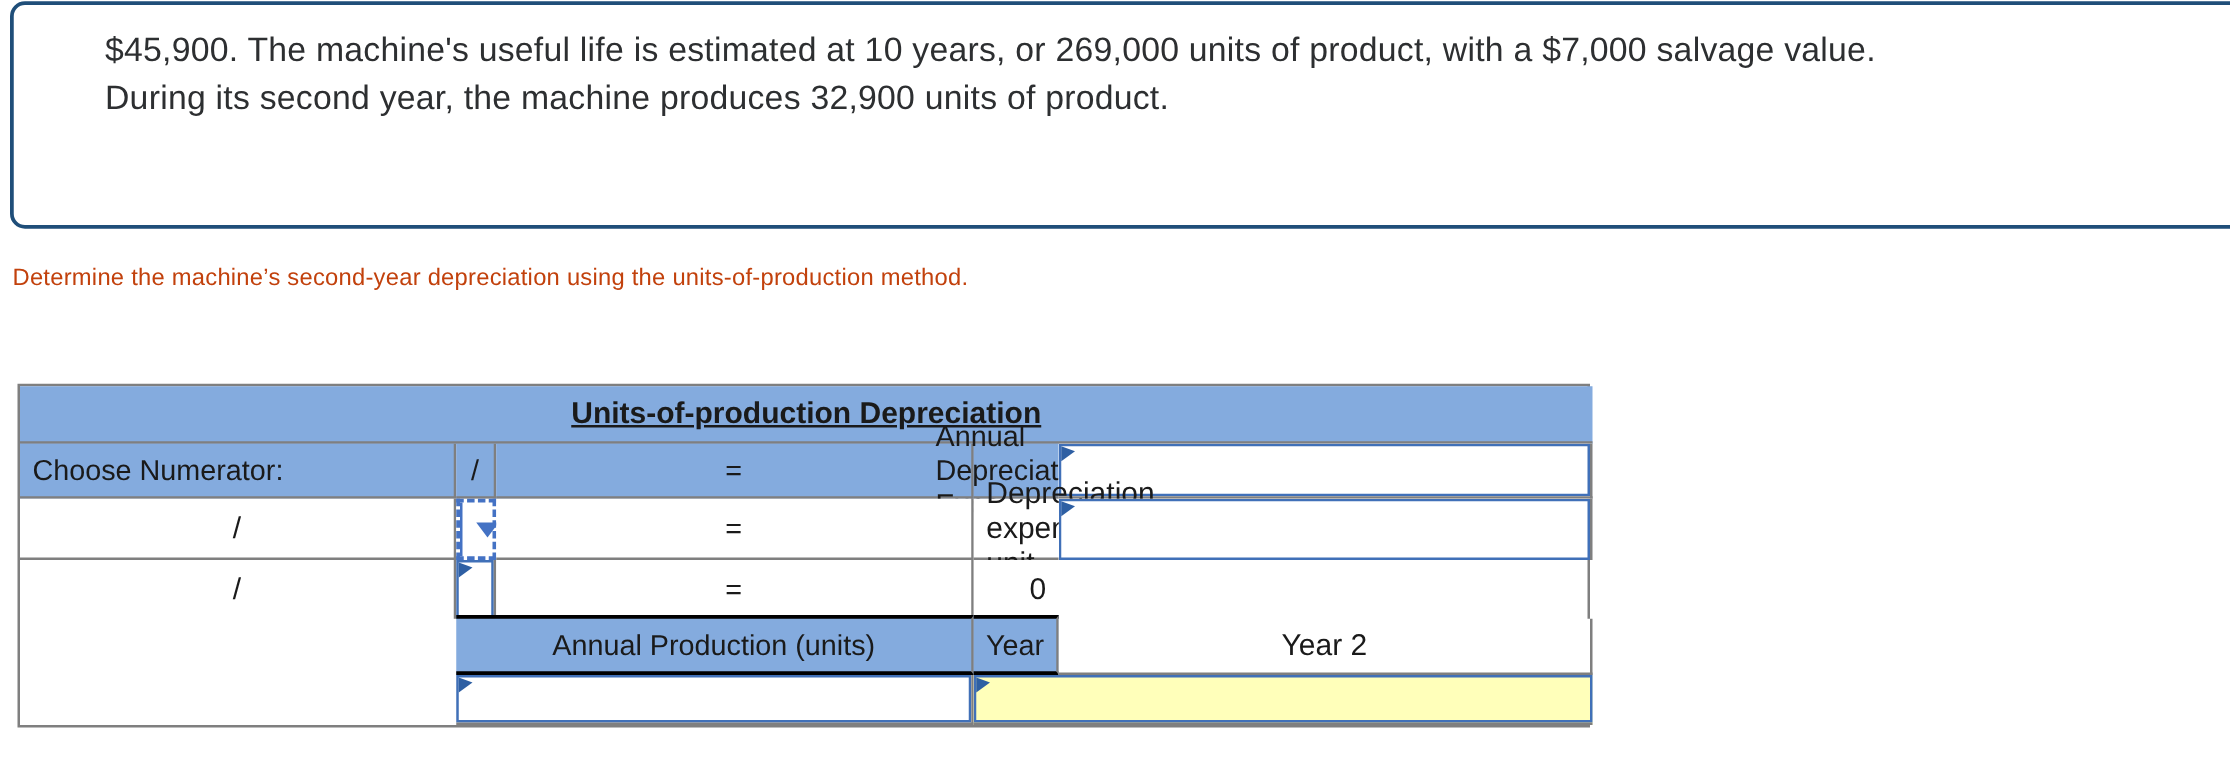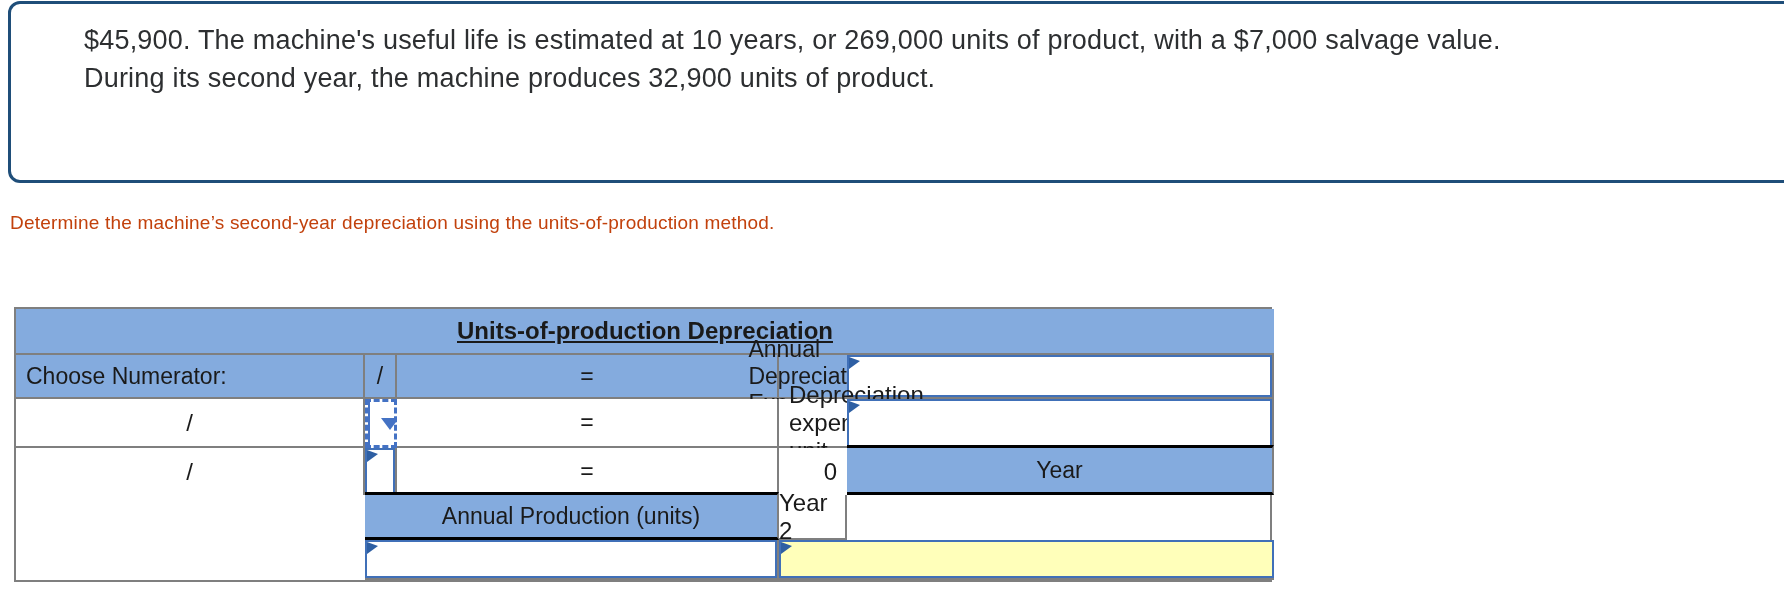--- a/index.html
+++ b/index.html
@@ -147,22 +147,22 @@
     <span class="flag"></span>
     <span class="datatext"></span>
   </div>
   <div class="cell no-bottom">
     <span class="eq">=</span>
   </div>
   <div class="cell right no-bottom last-col">
     <span class="datatext">0</span>
   </div>
 
+  <div class="cell blue bold black-top black-bottom span-23">Annual Production (units)</div>
   <div class="cell blue bold black-top black-bottom">Year</div>
-  <div class="cell blue bold black-top black-bottom span-23">Annual Production (units)</div>
 
   <div class="cell">
     <span class="datatext">Year 2</span>
   </div>
   <div class="cell inputcell span-23">
     <span class="flag"></span>
     <span class="datatext"></span>
   </div>
   <div class="cell inputcell yellow span-45 last-col">
     <span class="flag"></span>

